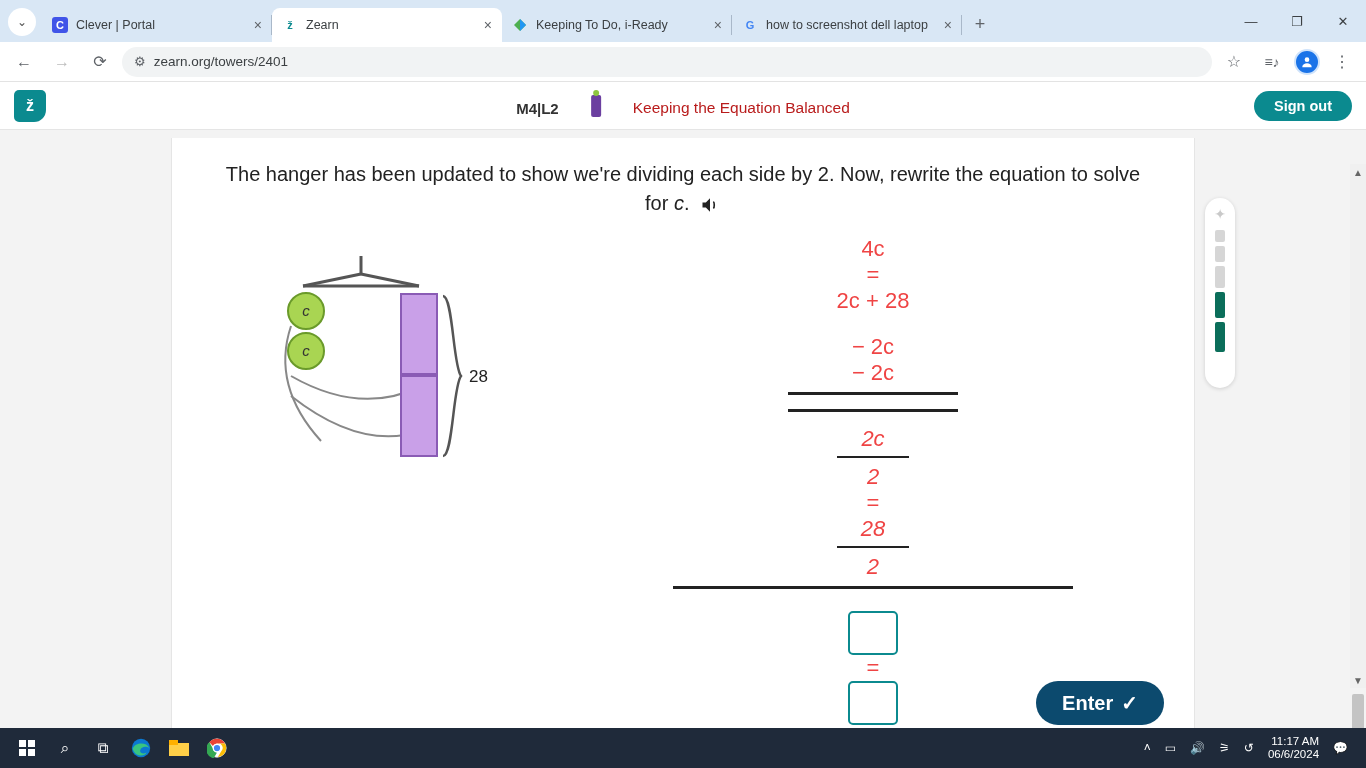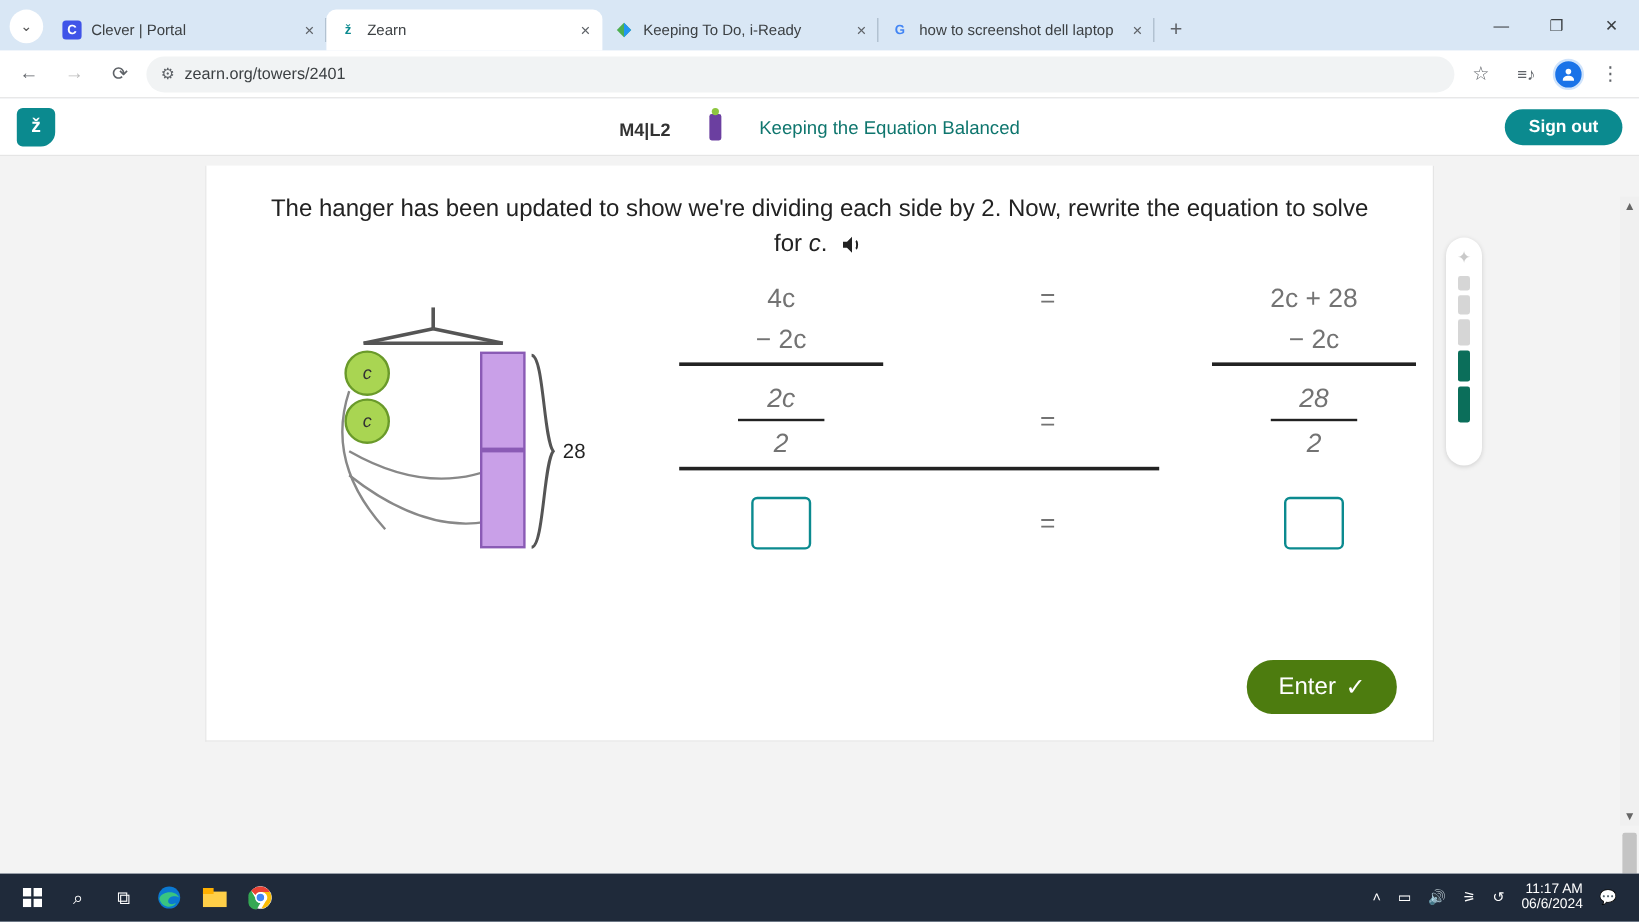--- a/index.html
+++ b/index.html
@@ -24,48 +24,48 @@
 .profile { width:26px; height:26px; border-radius:50%; background:#1a73e8; border:2px solid #cfe3fb; display:flex; align-items:center; justify-content:center; color:#fff; font-size:12px; }
 
 
 .page { height:646px; background:#f3f3f3; overflow:hidden; position:relative; }
 .zearn-hdr { height:48px; background:#fff; display:flex; align-items:center; padding:0 14px; border-bottom:1px solid #e5e5e5; }
 .zlogo { width:32px; height:32px; background:#0b8a8f; border-radius:5px 5px 12px 5px; display:flex; align-items:center; justify-content:center; color:#fff; font-weight:bold; font-size:16px; }
 .hdr-mid { position:absolute; left:50%; transform:translateX(-50%); display:flex; align-items:flex-end; gap:32px; }
 .lesson-code { font-weight:600; color:#333; font-size:15px; }
 .marker { width:10px; height:22px; background:#6b3fa0; border-radius:2px; position:relative; }
 .marker::before{content:"";position:absolute;top:-5px;left:2px;width:6px;height:6px;border-radius:50%;background:#8dc63f;}
-.lesson-title { font-size:15.5px; color:#0f766e; }
+.lesson-title { font-size:15.5px; color:#b91c1c; }
 .signout { margin-left:auto; background:#0b8a8f; color:#ffffff; border:none; border-radius:16px; padding:7px 20px; font-size:14.5px; font-weight:600; }
 
 .stage-wrap { padding:8px 0 0; display:flex; justify-content:center; }
 .stage { width:1024px; }
 .purple-bar { background:#6b3fa0; color:#fff; text-align:center; padding:16px 20px; font-size:21px; font-weight:600; display:flex; justify-content:center; align-items:center; gap:10px; }
 .purple-bar .varc { font-style:italic; }
 .audio { width:22px; height:22px; display:inline-flex; align-items:center; justify-content:center; }
 
 .card { background:#fff; border:1px solid #e5e5e5; border-top:none; padding:22px 14px 22px; position:relative; min-height:480px; }
 .instr { text-align:center; font-size:20px; color:#222; line-height:1.45; max-width:920px; margin:0 auto 10px; }
 .instr .varc { font-style:italic; }
 
 .body-row { display:flex; margin-top:18px; }
 .hanger-col { width:380px; display:flex; justify-content:center; align-items:flex-start; padding-top:20px; }
 .math-col { flex:1; padding-top:0; }
 
 
-.mrow { display:flex; align-items:center; justify-content:space-between; font-size:22px; color:#737373; }
+.mrow { display:flex; align-items:center; justify-content:center; font-size:22px; color:#ef4444;flex-direction:column; }
 .mcell { width:170px; text-align:center; }
 .mmid { width:60px; text-align:center; }
 .mline { border-top:3px solid #222; margin:6px 0 8px; }
 .frac-wrap { display:flex; justify-content:center;font-style:italic; }
 .frac { display:inline-block; text-align:center; }
 .frac .num { padding:0 24px 4px; border-bottom:2.5px solid #222; font-size:22px; }
 .frac .den { padding-top:6px; font-size:22px; }
 .inp { width:50px; height:44px; border:2px solid #0b8a8f; border-radius:5px; background:#fff; }
-.enter { position:absolute; right:30px; bottom:22px; background:#4d7c0f; color:#fff; border:none; border-radius:22px; padding:10px 26px; font-size:20px; font-weight:400; display:flex; align-items:center; gap:8px; }
+.enter { position:absolute; right:30px; bottom:22px; background:#0c4a6e; color:#fff; border:none; border-radius:22px; padding:10px 26px; font-size:20px; font-weight:700; display:flex; align-items:center; gap:8px; }
 
 .progress { position:absolute; right:-40px; top:60px; width:30px; height:190px; background:#fff; border-radius:16px; box-shadow:0 1px 4px rgba(0,0,0,.15); display:flex; flex-direction:column; align-items:center; padding:8px 0; gap:4px; }
 .prog-star { color:#c9c9c9; font-size:14px; }
 .prog-seg { width:10px; border-radius:2px; }
 
 
 .hanger { width:230px; }
 
 
 .taskbar { position:absolute; left:0; right:0; bottom:0; height:40px; background:#1f2a3a; display:flex; align-items:center; padding:0 8px; color:#fff; font-size:12px; }
@@ -194,21 +194,21 @@
               <text x="208" y="126" font-size="17" fill="#222">28</text>
             </svg>
           </div>
 
           <div class="math-col">
             <div class="mrow">
               <div class="mcell"><span>4c</span></div>
               <div class="mmid">=</div>
               <div class="mcell"><span>2c + 28</span></div>
             </div>
-            <div class="mrow" style="margin-top:8px">
+            <div class="mrow" style="margin-top:20px">
               <div class="mcell"><span>− 2c</span></div>
               <div class="mmid"></div>
               <div class="mcell"><span>− 2c</span></div>
             </div>
             <div class="mrow">
                 <div class="mcell">
                   <div class="mline"></div>
                 </div>
                 <div class="mmid"></div>
                 <div class="mcell">

